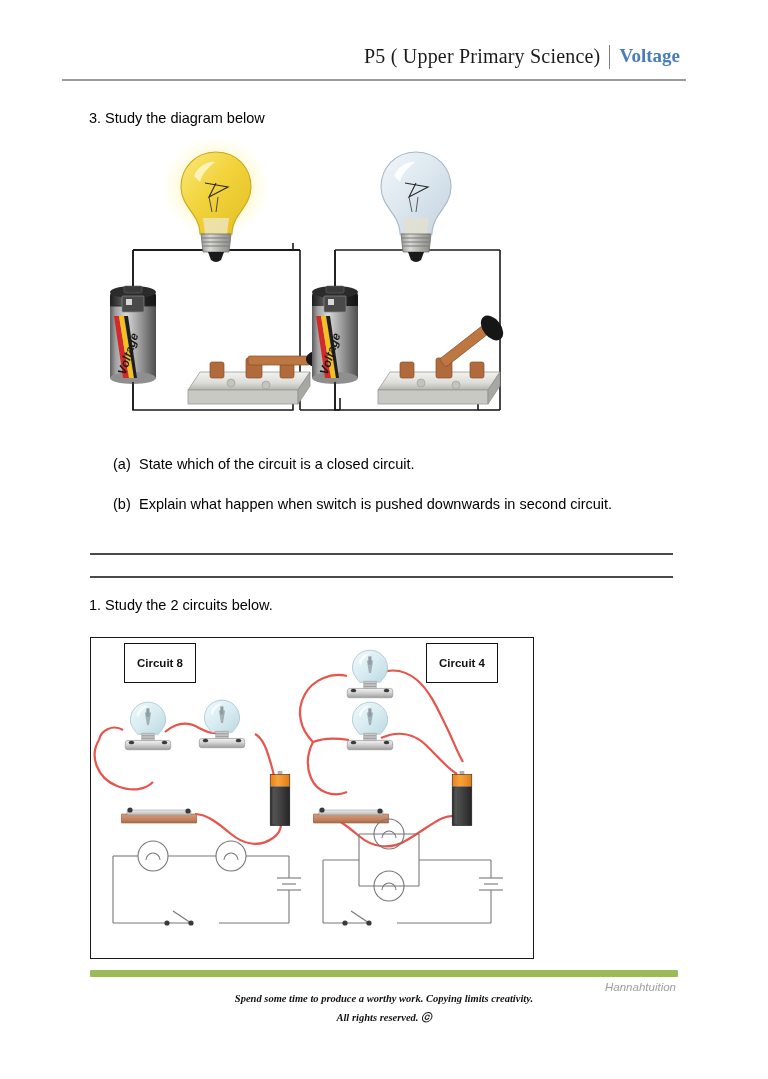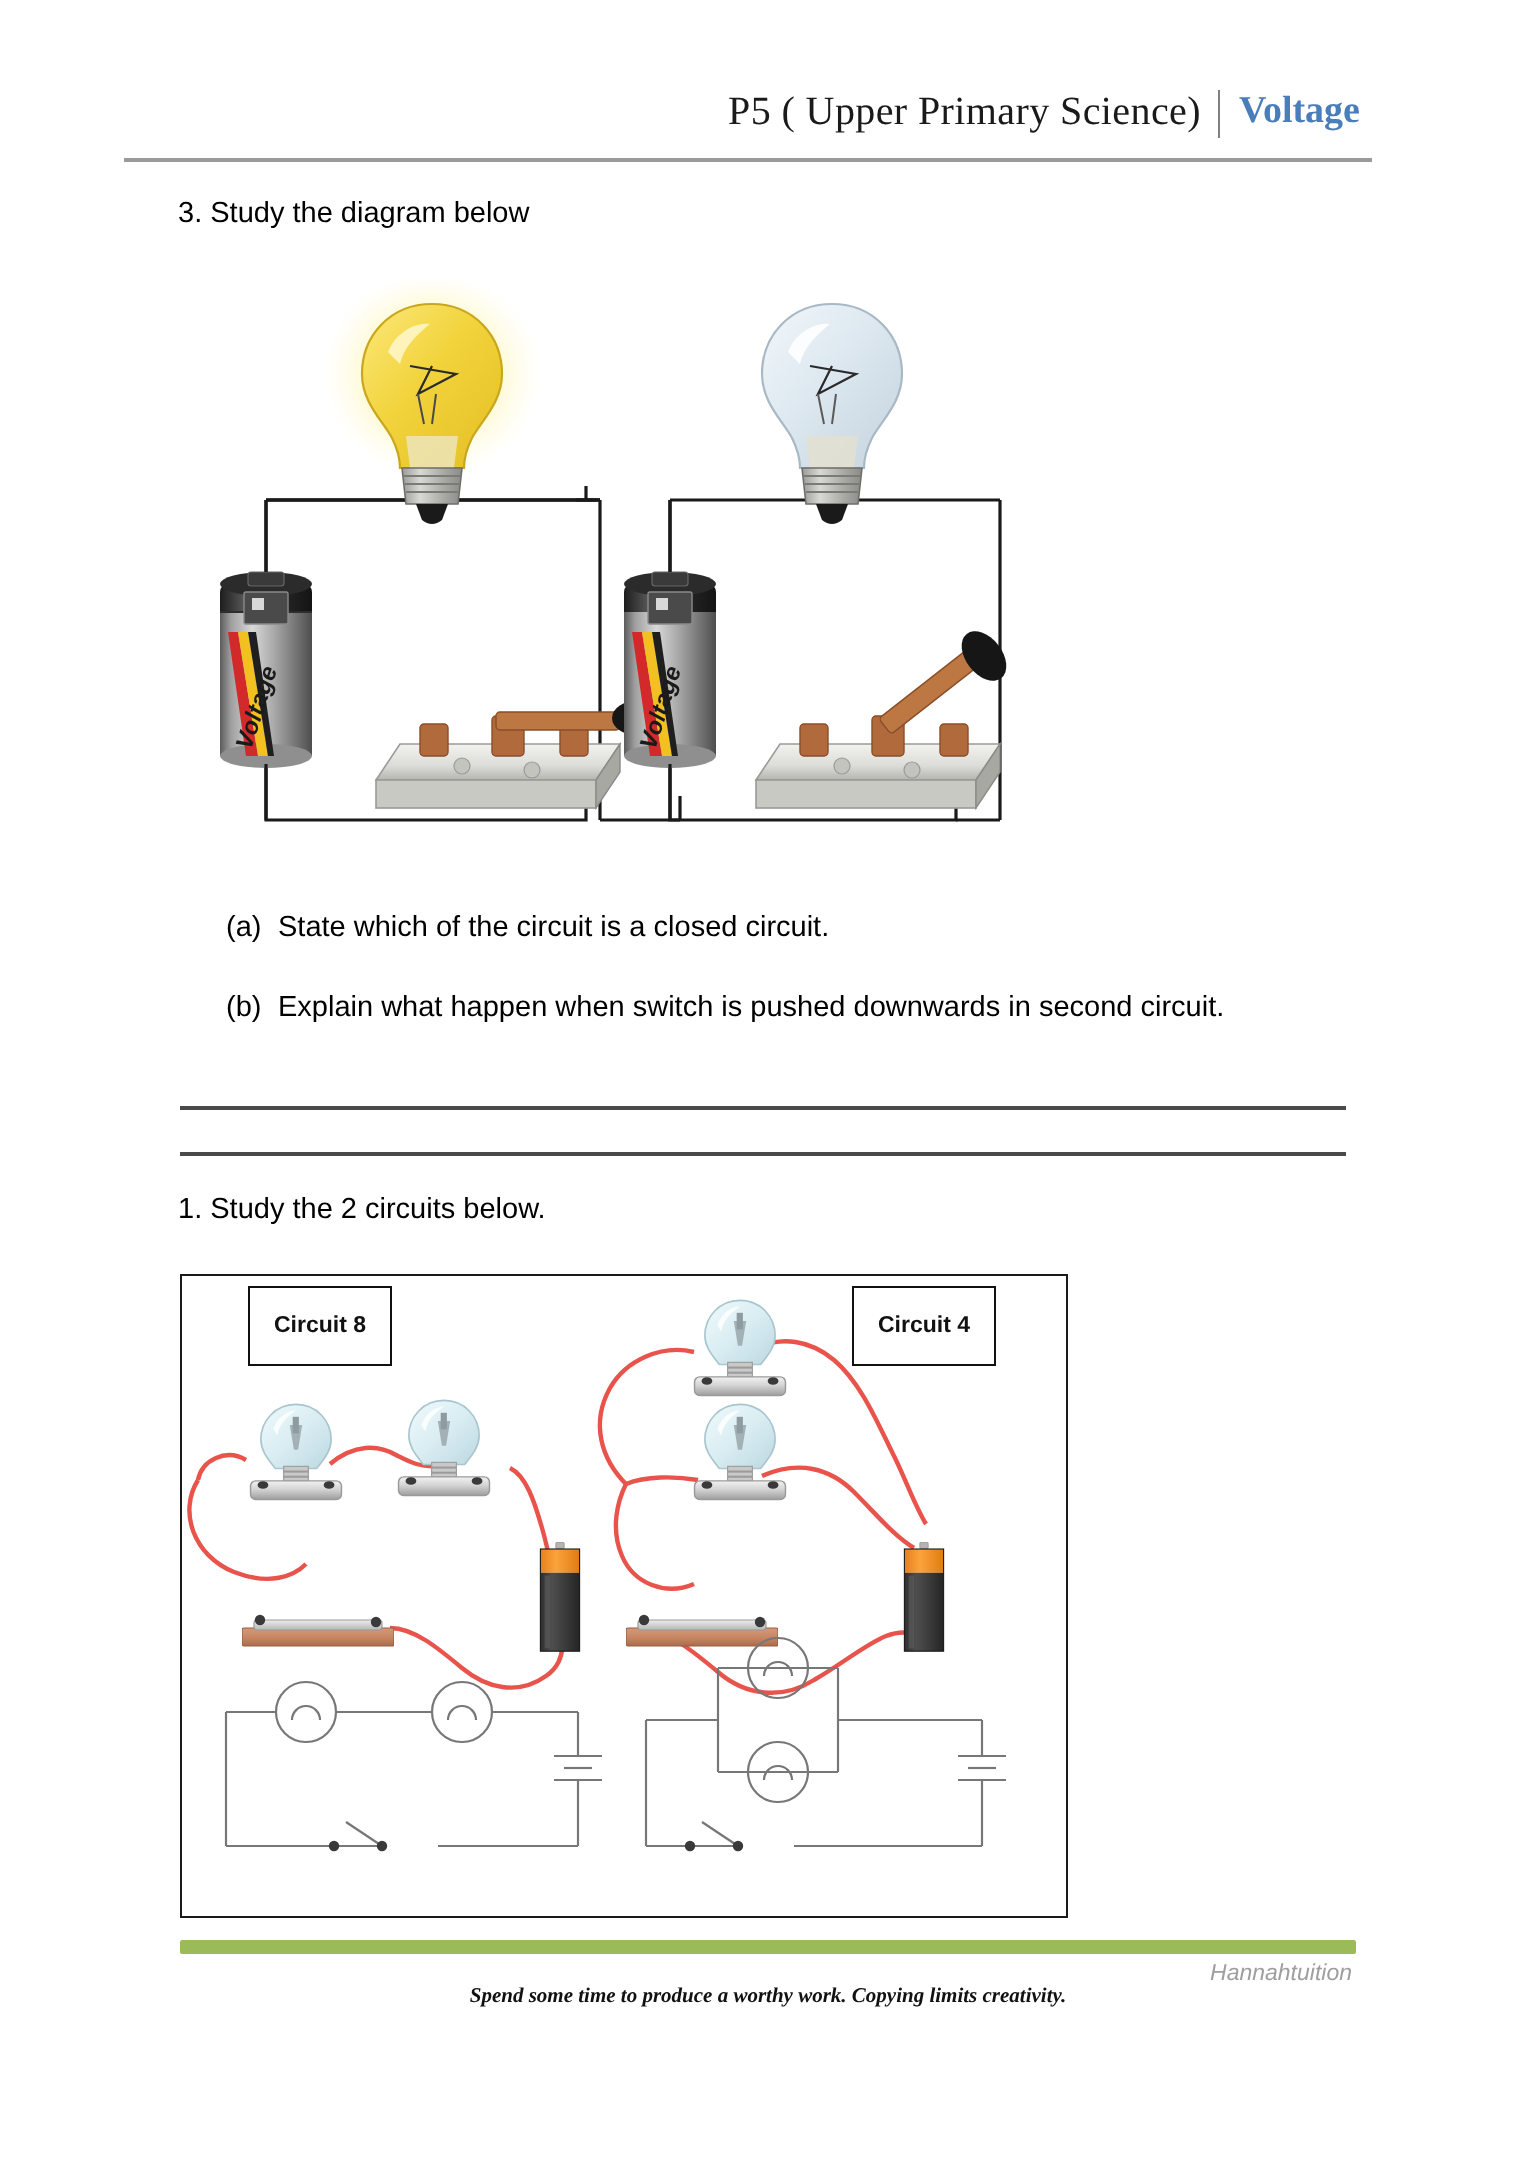--- a/index.html
+++ b/index.html
@@ -65,21 +65,21 @@
   }
 
   
   .q-num {
     position: absolute;
     font-size: 14.5px;
     color: #000;
     font-weight: 400;
     white-space: nowrap;
   }
-  #q3-title { left: 89px; top: 99px; }
+  #q3-title { left: 89px; top: 110px; }
   #q4-title { left: 89px; top: 597px; }
 
   .sub-q {
     position: absolute;
     font-size: 14.5px;
     color: #000;
     line-height: 19px;
   }
   #q3a { left: 113px; top: 455px; width: 540px; }
   #q3b { left: 113px; top: 495px; width: 540px; }
@@ -534,14 +534,15 @@
         <path d="M 278 285 L 260 273"></path>
         <circle cx="278" cy="285" r="2.6" fill="#3a3a3a" stroke="none"></circle>
         <circle cx="254" cy="285" r="2.6" fill="#3a3a3a" stroke="none"></circle>
       </g>
     </svg>
   </div>
 
   <div class="footer-bar"></div>
   <div class="footer-credit">Hannahtuition</div>
   <div class="footer-line" id="footer-motto">Spend some time to produce a worthy work. Copying limits creativity.</div>
+  <div class="footer-line" id="footer-rights">All rights reserved. ⓒ</div>
 
 </div>
 
 </body></html>

